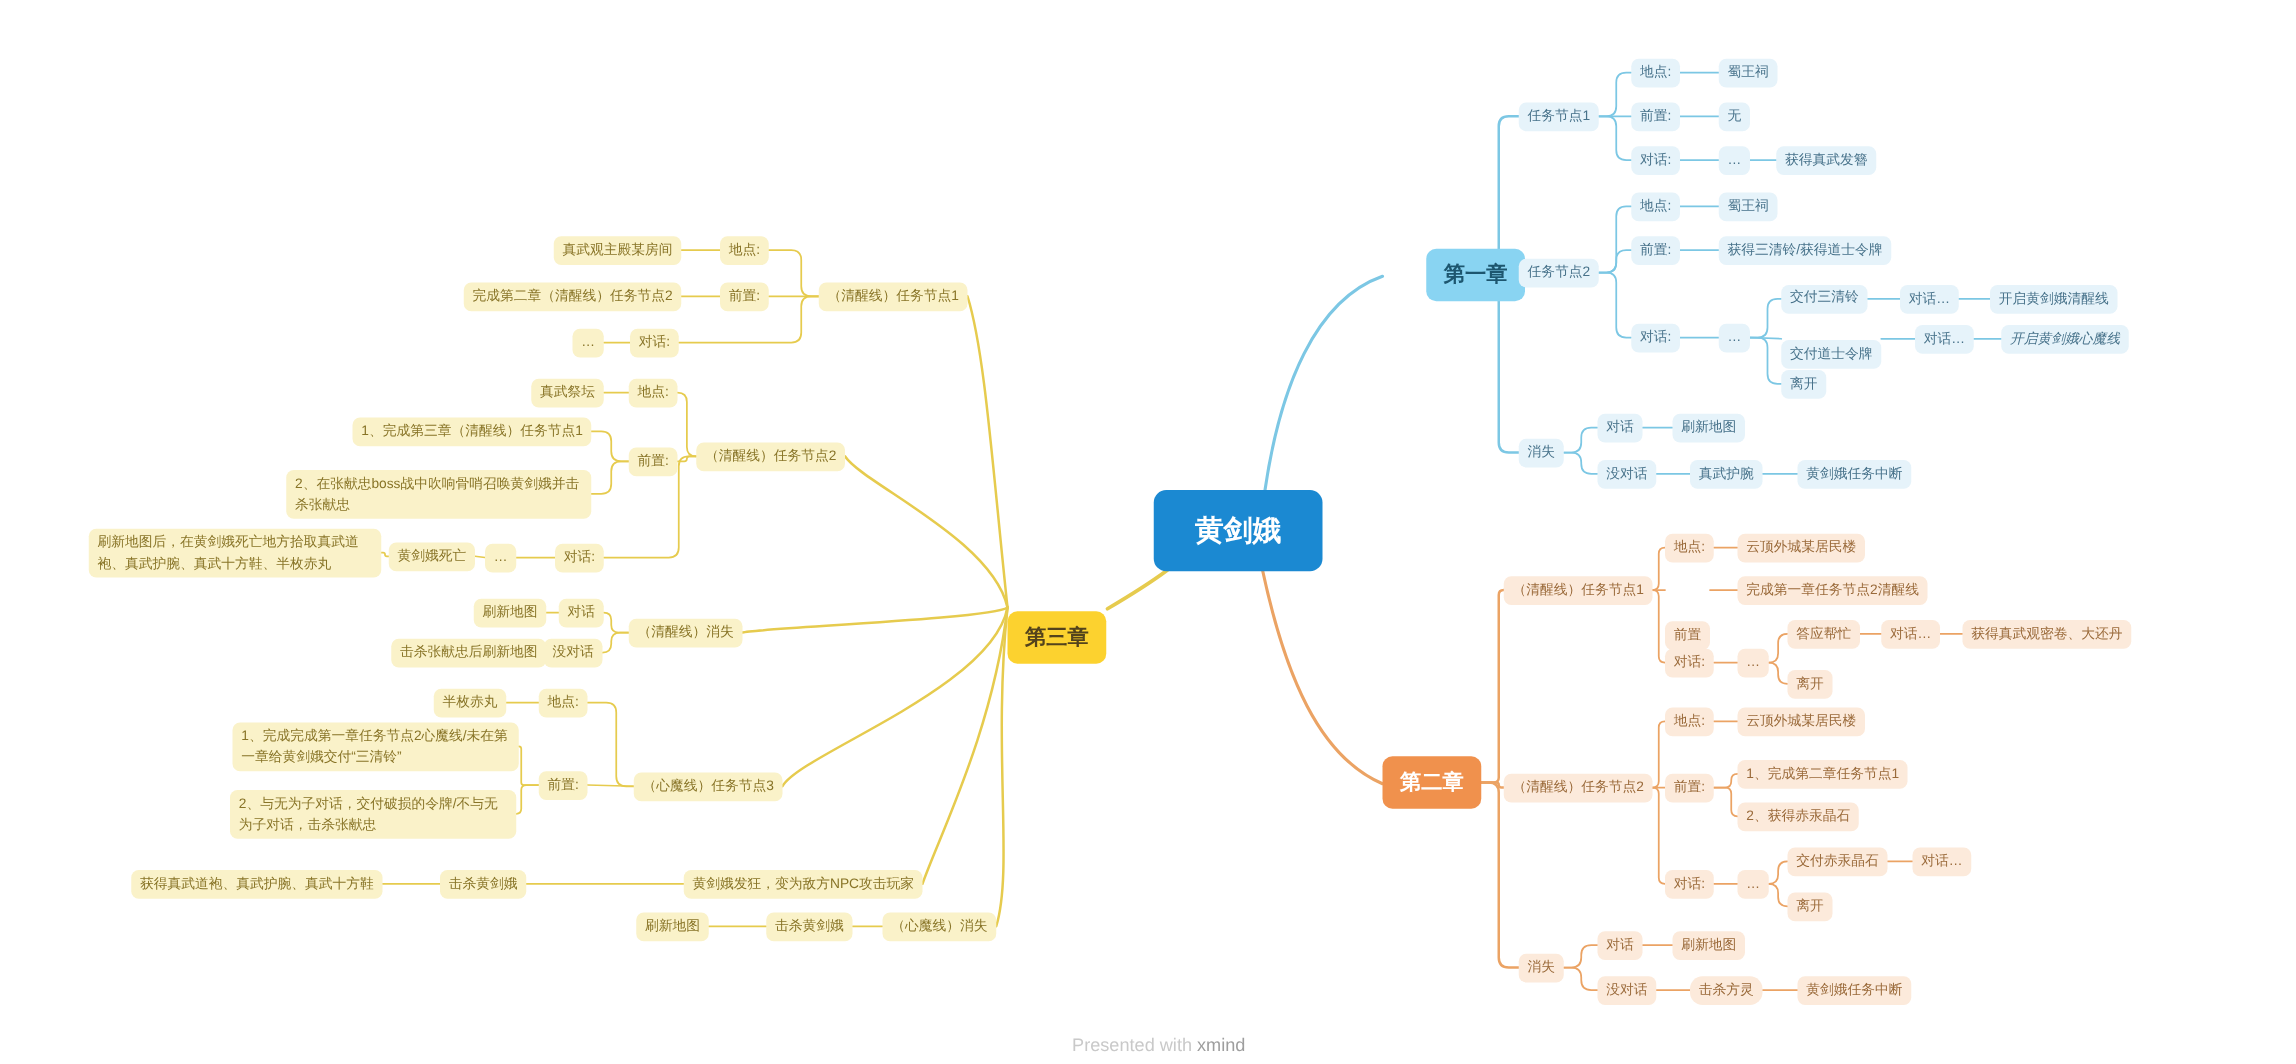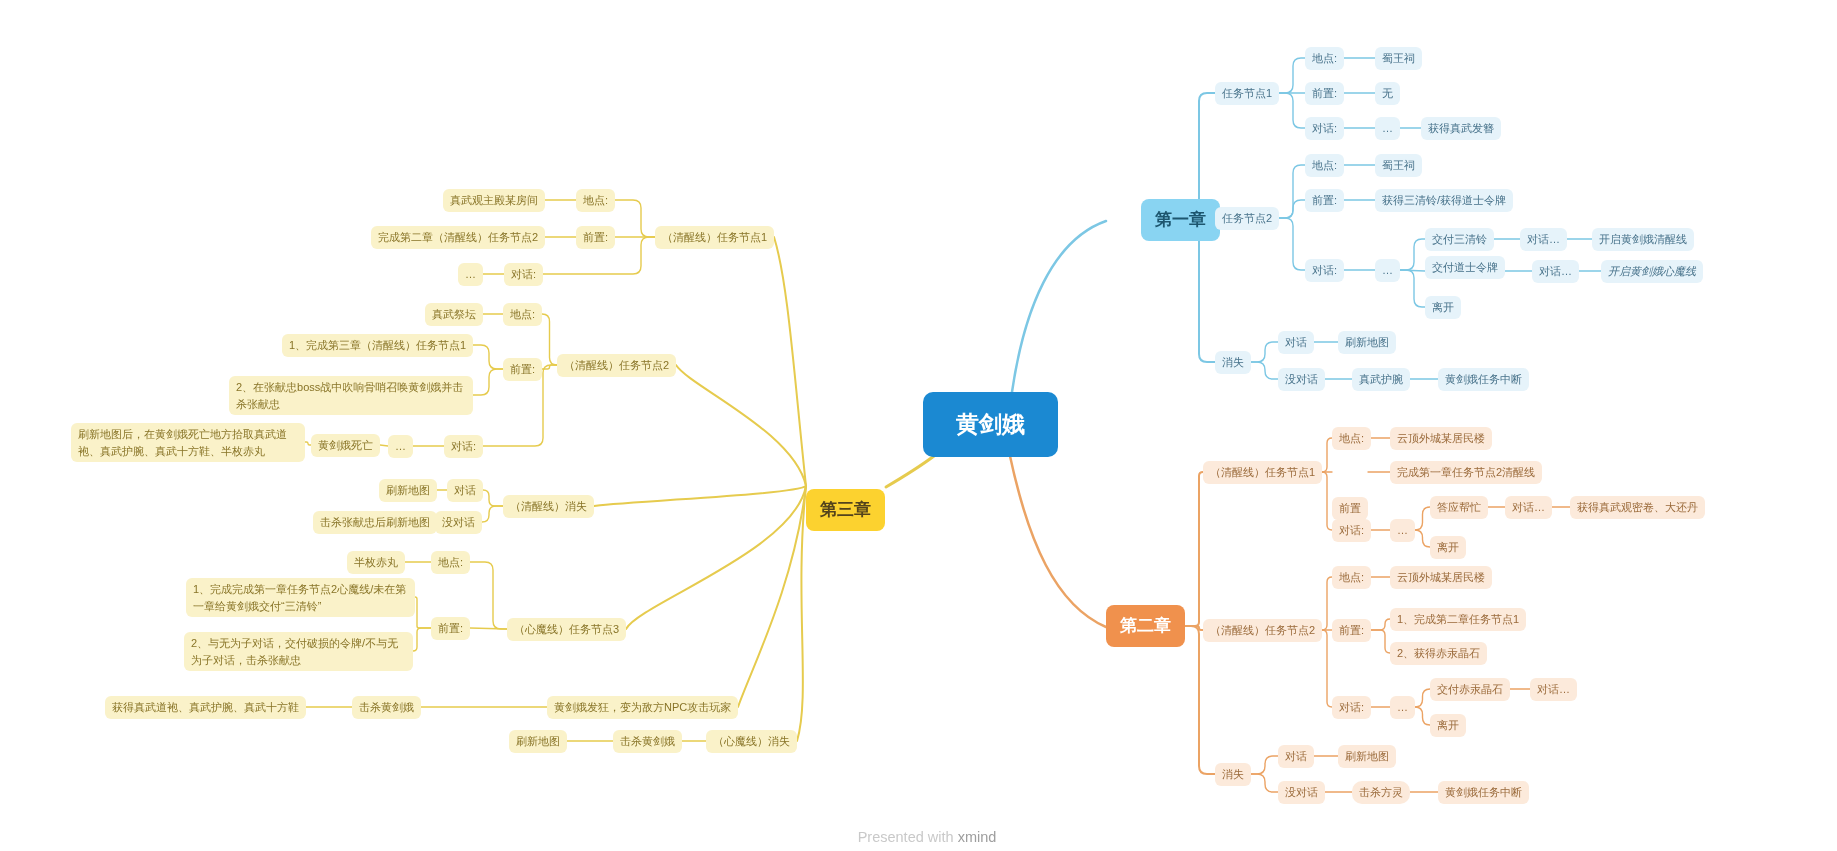--- a/index.html
+++ b/index.html
@@ -132,24 +132,24 @@
       <div class="node b1" style="left: 1305px; top: 117px;">对话:</div>
       <div class="node b1" style="left: 1375px; top: 117px;">…</div>
       <div class="node b1" style="left: 1421px; top: 117px;">获得真武发簪</div>
       <div class="node b1" style="left: 1215px; top: 207px;">任务节点2</div>
       <div class="node b1" style="left: 1305px; top: 154px;">地点:</div>
       <div class="node b1" style="left: 1375px; top: 154px;">蜀王祠</div>
       <div class="node b1" style="left: 1305px; top: 189px;">前置:</div>
       <div class="node b1" style="left: 1375px; top: 189px;">获得三清铃/获得道士令牌</div>
       <div class="node b1" style="left: 1305px; top: 259px;">对话:</div>
       <div class="node b1" style="left: 1375px; top: 259px;">…</div>
-      <div class="node b1" style="left: 1425px; top: 228px;">交付三清铃</div>
+      <div class="node b1" style="left: 1425px; top: 228px; font-family: Liberation Mono, monospace;">交付三清铃</div>
       <div class="node b1" style="left: 1520px; top: 228px;">对话…</div>
       <div class="node b1" style="left: 1592px; top: 228px;">开启黄剑娥清醒线</div>
-      <div class="node b1" style="left: 1425px; top: 256px; text-align: right;">交付道士令牌</div>
+      <div class="node b1" style="left: 1425px; top: 272px; text-align: right;">交付道士令牌</div>
       <div class="node b1" style="left: 1532px; top: 260px;">对话…</div>
       <div class="node b1" style="left: 1601px; top: 260px; font-style: italic;">开启黄剑娥心魔线</div>
       <div class="node b1" style="left: 1425px; top: 296px;">离开</div>
       <div class="node b1" style="left: 1215px; top: 351px;">消失</div>
       <div class="node b1" style="left: 1278px; top: 331px;">对话</div>
       <div class="node b1" style="left: 1338px; top: 331px;">刷新地图</div>
       <div class="node b1" style="left: 1278px; top: 368px;">没对话</div>
       <div class="node b1" style="left: 1352px; top: 368px;">真武护腕</div>
       <div class="node b1" style="left: 1438px; top: 368px;">黄剑娥任务中断</div>
       <div class="node b2 root" style="left: 1106px; top: 605px;">第二章</div>

